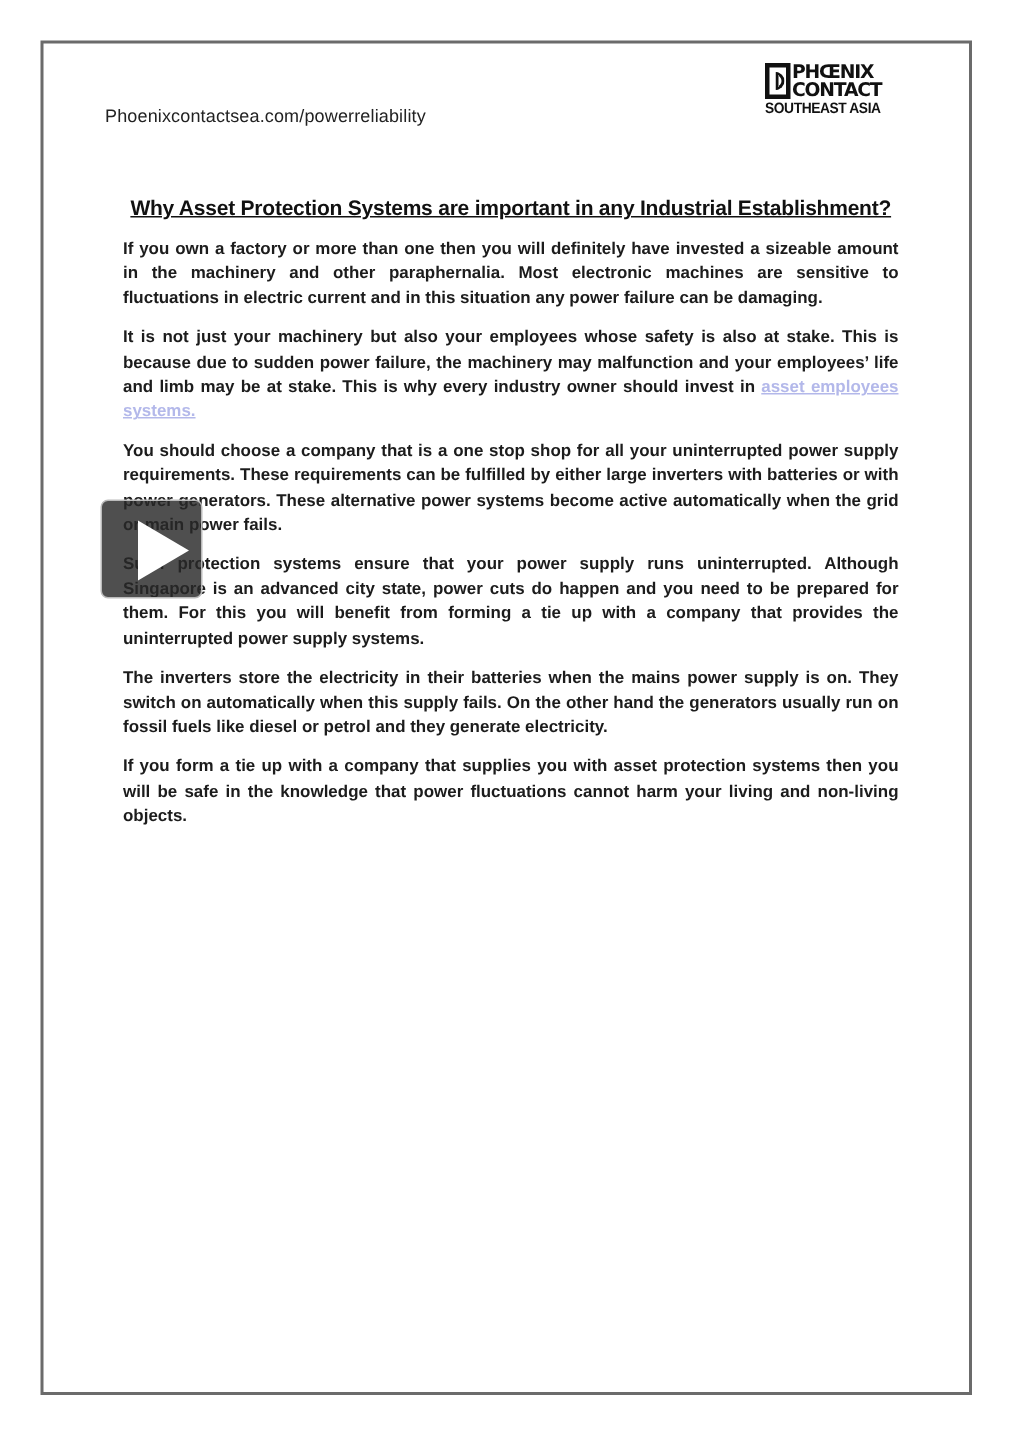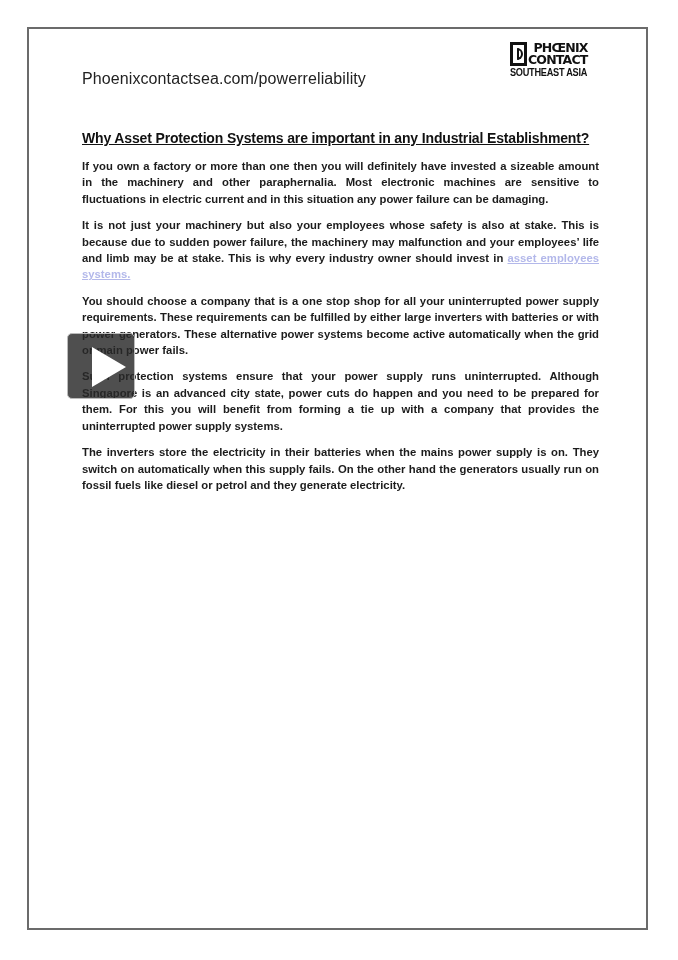--- a/index.html
+++ b/index.html
@@ -20,23 +20,23 @@
       left: 27px;
       top: 27px;
       width: 621px;
       height: 903px;
       border: 2px solid #6b6b6b;
       box-sizing: border-box;
       background: #ffffff;
     }
     .header-url {
       position: absolute;
-      left: 82px;
+      left: 70px;
       top: 70px;
-      font-size: 16px;
+      font-size: 12px;
       color: #222;
       letter-spacing: 0.1px;
     }
     .logo {
       position: absolute;
       left: 510px;
       top: 42px;
       width: 84px;
       height: 40px;
     }
@@ -65,21 +65,20 @@
     }
     .logo-words {
       display: flex;
       flex-direction: column;
       font-family: "DejaVu Sans", sans-serif;
       font-weight: bold;
       font-size: 12.5px;
       line-height: 12px;
       color: #111;
       letter-spacing: -0.8px;
-      align-items: flex-end;
     }
     .logo-sub {
       font-family: "Liberation Sans", sans-serif;
       font-weight: bold;
       font-size: 10px;
       color: #111;
       margin-top: 1px;
       letter-spacing: -0.3px;
       transform: scaleX(0.92);
       transform-origin: left;
@@ -92,20 +91,21 @@
       width: 517px;
     }
     .title {
       font-weight: bold;
       font-size: 14px;
       text-decoration: underline;
       color: #111;
       margin: 0 0 12px 0;
       white-space: nowrap;
       letter-spacing: -0.15px;
+      text-align: center;
     }
     .para {
       font-size: 11.3px;
       line-height: 16.4px;
       text-align: justify;
       margin: 0 0 10px 0;
       color: #1c1c1c;
       font-weight: bold;
     }
     .link {
@@ -160,17 +160,18 @@
 
   <p class="para"><span>It is not just your machinery but also your employees whose safety is also at stake. This is because due to sudden power failure, the machinery may malfunction and your employees’ life and limb may be at stake. This is why every industry owner should invest in </span><a class="link">asset employees systems.</a></p>
 
   <p class="para">You should choose a company that is a one stop shop for all your uninterrupted power supply requirements. These requirements can be fulfilled by either large inverters with batteries or with power generators. These alternative power systems become active automatically when the grid or main power fails.</p>
 
   <p class="para">Such protection systems ensure that your power supply runs uninterrupted. Although Singapore is an advanced city state, power cuts do happen and you need to be prepared for them. For this you will benefit from forming a tie up with a company that provides the uninterrupted power supply systems.</p>
 
   <p class="para">The inverters store the electricity in their batteries when the mains power supply is on. They switch on automatically when this supply fails. On the other hand the generators usually run on fossil fuels like diesel or petrol and they generate electricity.</p>
 
 
+  <p class="para">If you form a tie up with a company that supplies you with asset protection systems then you will be safe in the knowledge that power fluctuations cannot harm your living and non-living objects.</p>
 </div>
 
 <div class="play-overlay">
   <div class="play-triangle"></div>
 </div>
 
 </body></html>

